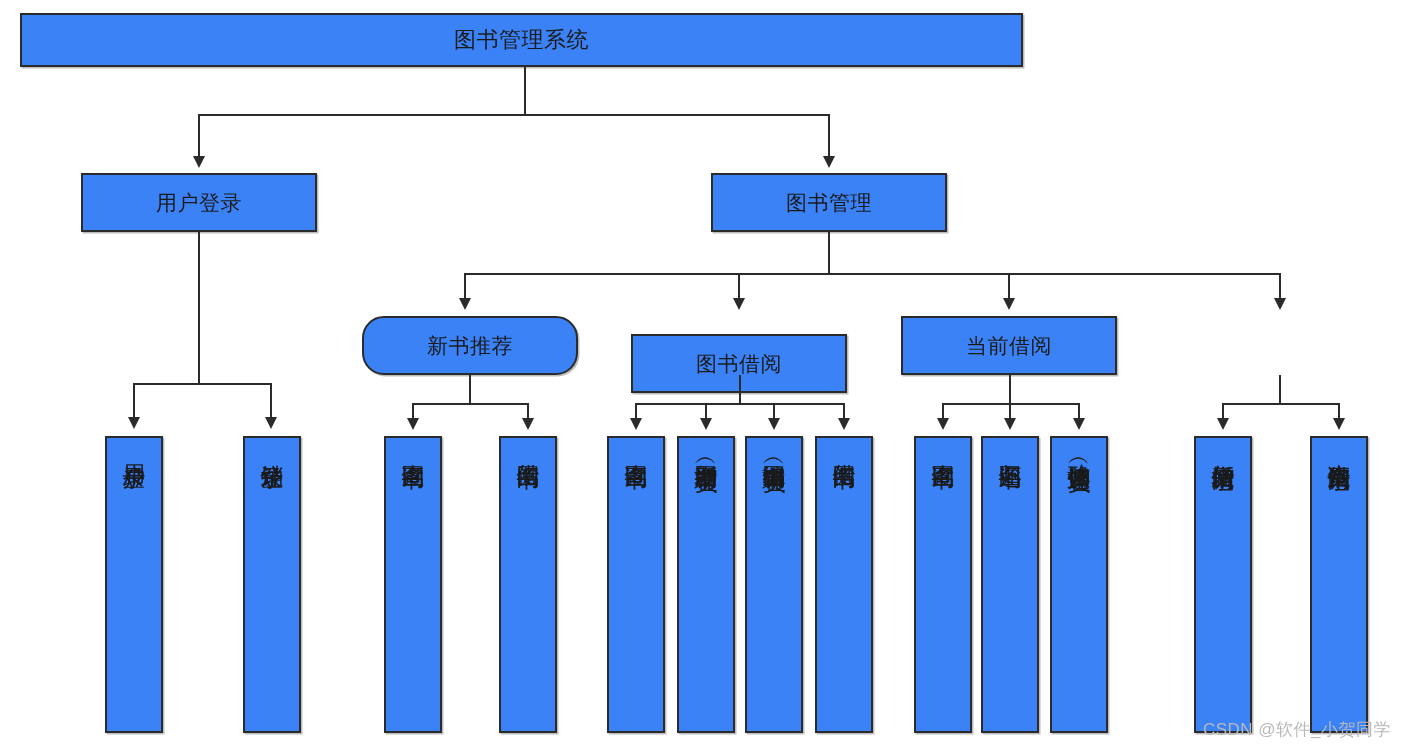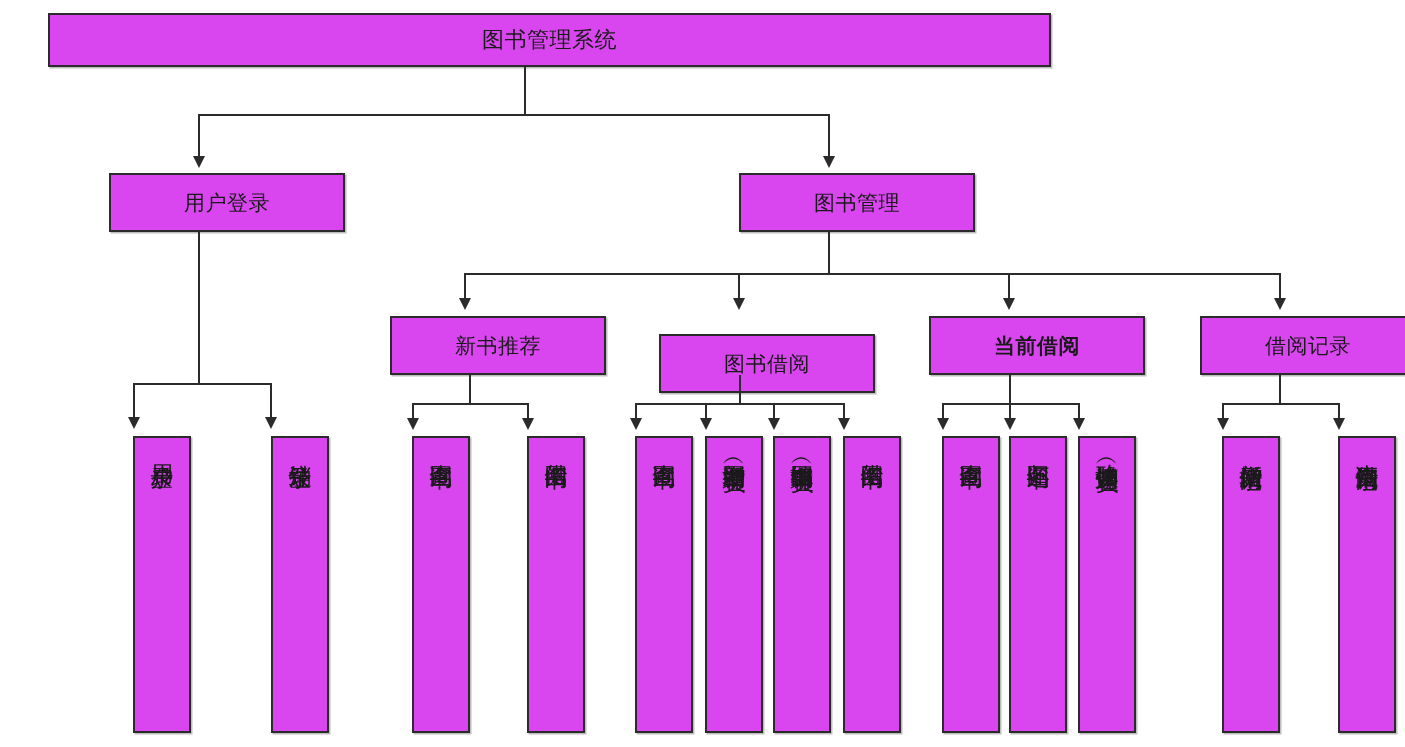--- a/index.html
+++ b/index.html
@@ -11,28 +11,27 @@
     position:relative;
     width:1405px;
     height:747px;
     background:#ffffff;
     overflow:hidden;
   }
   
   .node{
     position:absolute;
     box-sizing:border-box;
-    background:#d946ef;
+    background:#3b82f6;
     border:2px solid #2b2b2b;
     box-shadow:1.5px 1.5px 0 0 #bdbdbd;
     display:flex;
     align-items:center;
     justify-content:center;
     color:#1a1a1a;
-    margin-left:28px;
   }
   .node .lbl{
     display:block;
     text-align:center;
     line-height:1.12;
     white-space:nowrap;
   }
   
   .node.horiz .lbl{
     font-size:21px;
@@ -117,31 +116,28 @@
   <div class="edge hline" style="left:464px;top:273px;width:817px;height:2px;"></div>
   <div class="edge vline" style="left:464px;top:273px;width:2px;height:27px;"></div>
   <div class="arrow" style="left:459px;top:298px;"></div>
   <div class="edge vline" style="left:738px;top:273px;width:2px;height:27px;"></div>
   <div class="arrow" style="left:733px;top:298px;"></div>
   <div class="edge vline" style="left:1008px;top:273px;width:2px;height:27px;"></div>
   <div class="arrow" style="left:1003px;top:298px;"></div>
   <div class="edge vline" style="left:1279px;top:273px;width:2px;height:27px;"></div>
   <div class="arrow" style="left:1274px;top:298px;"></div>
 
-  <div class="node horiz" style="left:362px;top:316px;width:216px;height:59px;">
+  <div class="node horiz" style="left:362px;top:316px;width:216px;height:59px;border-radius:22px;">
     <span class="lbl">新书推荐</span>
   </div>
   <div class="node horiz" style="left:631px;top:334px;width:216px;height:59px;">
     <span class="lbl">图书借阅</span>
   </div>
-  <div class="node horiz" style="left:901px;top:316px;width:216px;height:59px;font-weight:bold;">
+  <div class="node horiz" style="left:901px;top:316px;width:216px;height:59px;">
     <span class="lbl">当前借阅</span>
-  </div>
-  <div class="node horiz" style="left:1172px;top:316px;width:216px;height:59px;">
-    <span class="lbl">借阅记录</span>
   </div>
 
   <div class="edge vline" style="left:469px;top:375px;width:2px;height:29px;"></div>
   <div class="edge hline" style="left:412px;top:403px;width:116px;height:2px;"></div>
   <div class="edge vline" style="left:412px;top:403px;width:2px;height:17px;"></div>
   <div class="arrow" style="left:407px;top:418px;"></div>
   <div class="edge vline" style="left:527px;top:403px;width:2px;height:17px;"></div>
   <div class="arrow" style="left:522px;top:418px;"></div>
 
   <div class="edge vline" style="left:739px;top:375px;width:2px;height:29px;"></div>
@@ -208,14 +204,15 @@
     <span class="lbl">确认归还（管理员）</span>
   </div>
 
   <div class="node vert" style="left:1194px;top:436px;width:58px;height:297px;">
     <span class="lbl">新增借阅记录</span>
   </div>
   <div class="node vert" style="left:1310px;top:436px;width:58px;height:297px;">
     <span class="lbl">查询借阅记录</span>
   </div>
 
+  <div id="watermark">CSDN @软件_小贺同学</div>
 
 </div>
 
 </body></html>

